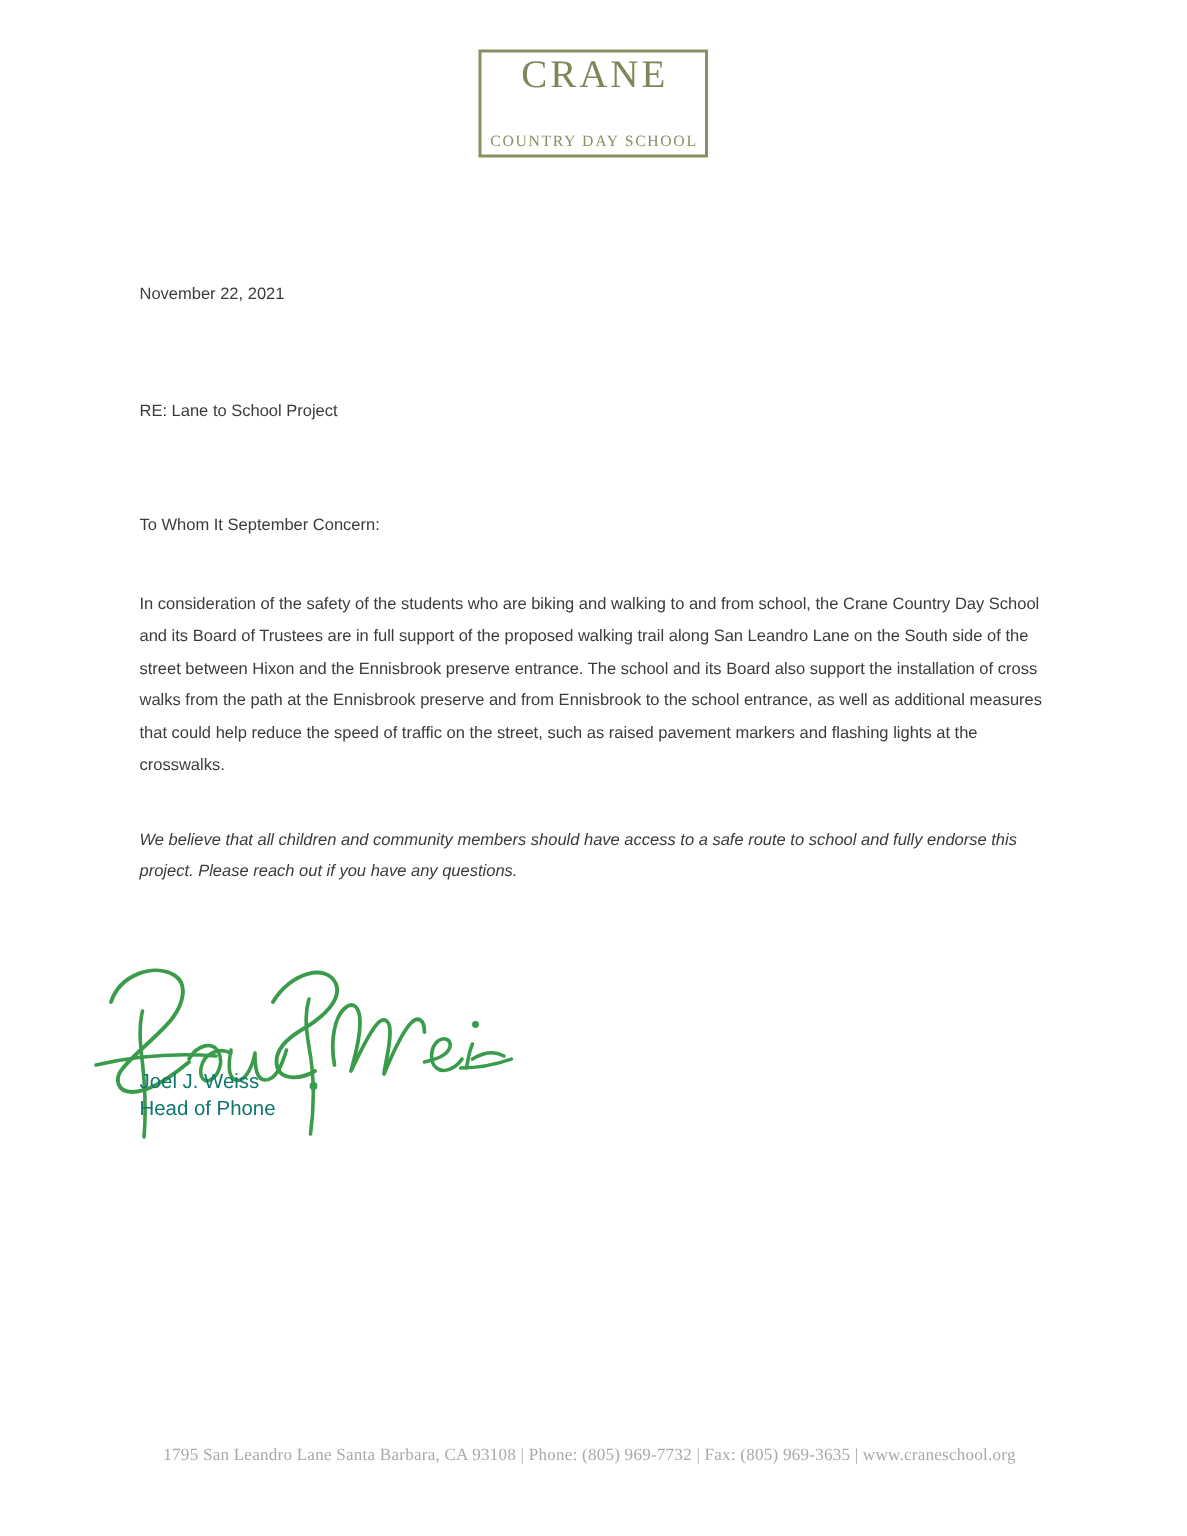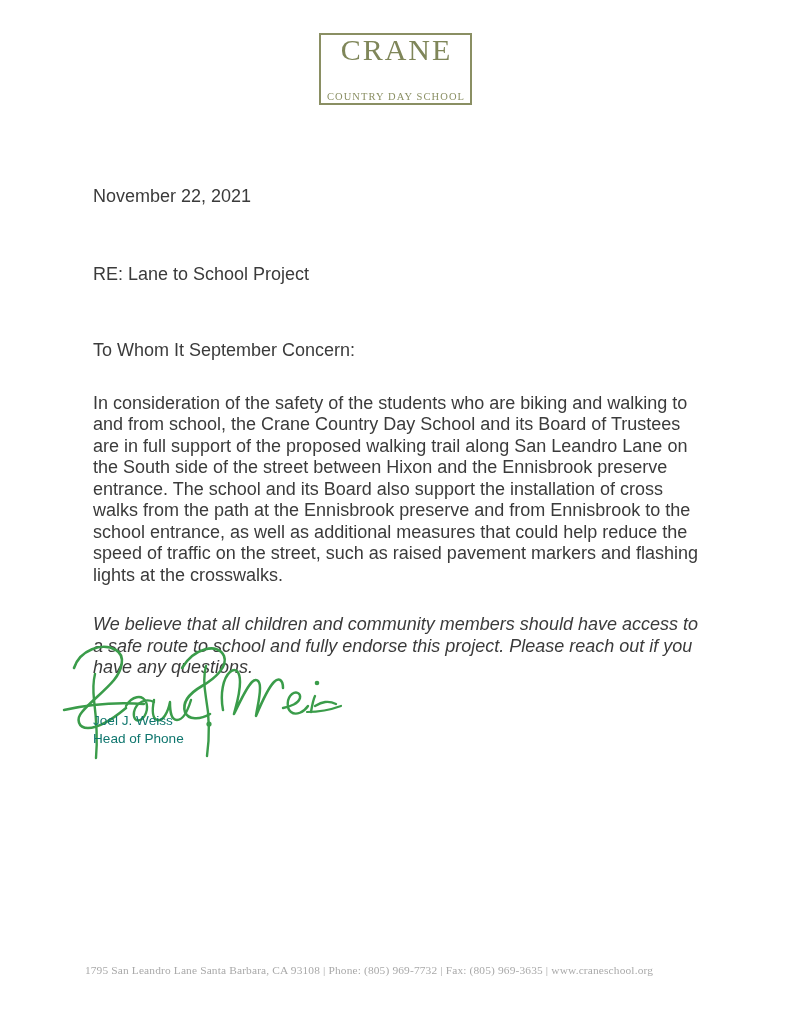--- a/index.html
+++ b/index.html
@@ -38,21 +38,21 @@
     border: 2px solid #8a8f63;
     box-sizing: border-box;
     display: flex;
     flex-direction: column;
     align-items: center;
     justify-content: center;
     background: #ffffff;
   }
   .logo-name {
     font-family: "Liberation Serif", serif;
-    font-size: 30px;
+    font-size: 26px;
     line-height: 1;
     letter-spacing: 2.0px;
     color: #7f8659;
     padding-left: 2px;
     margin-bottom: 3px;
     white-space: nowrap;
   }
   .logo-sub {
     font-family: "Liberation Serif", serif;
     font-size: 10.5px;
@@ -64,21 +64,21 @@
     margin-top: 24px;
   }
 
   
   .letter-body {
     position: absolute;
     left: 93px;
     top: 186px;
     width: 616px;
     color: #3b3b3b;
-    font-size: 18px;
+    font-size: 11px;
     line-height: 21.5px;
   }
   .date-line {
     margin: 0 0 0 0;
   }
   .subject-line {
     margin: 56px 0 0 0;
   }
   .salutation {
     margin: 55px 0 0 0;
@@ -124,20 +124,21 @@
     position: absolute;
     left: 0;
     top: 964px;
     width: 738px;
     text-align: center;
     font-family: "Liberation Serif", serif;
     font-size: 11.4px;
     letter-spacing: 0.15px;
     color: #a9a9a9;
     white-space: nowrap;
+    padding-left: 24px;
   }
 </style>
 </head>
 <body>
 
 <div class="page">
 
   <div class="letterhead">
     <div class="logo-box">
       <div class="logo-name">CRANE</div>

